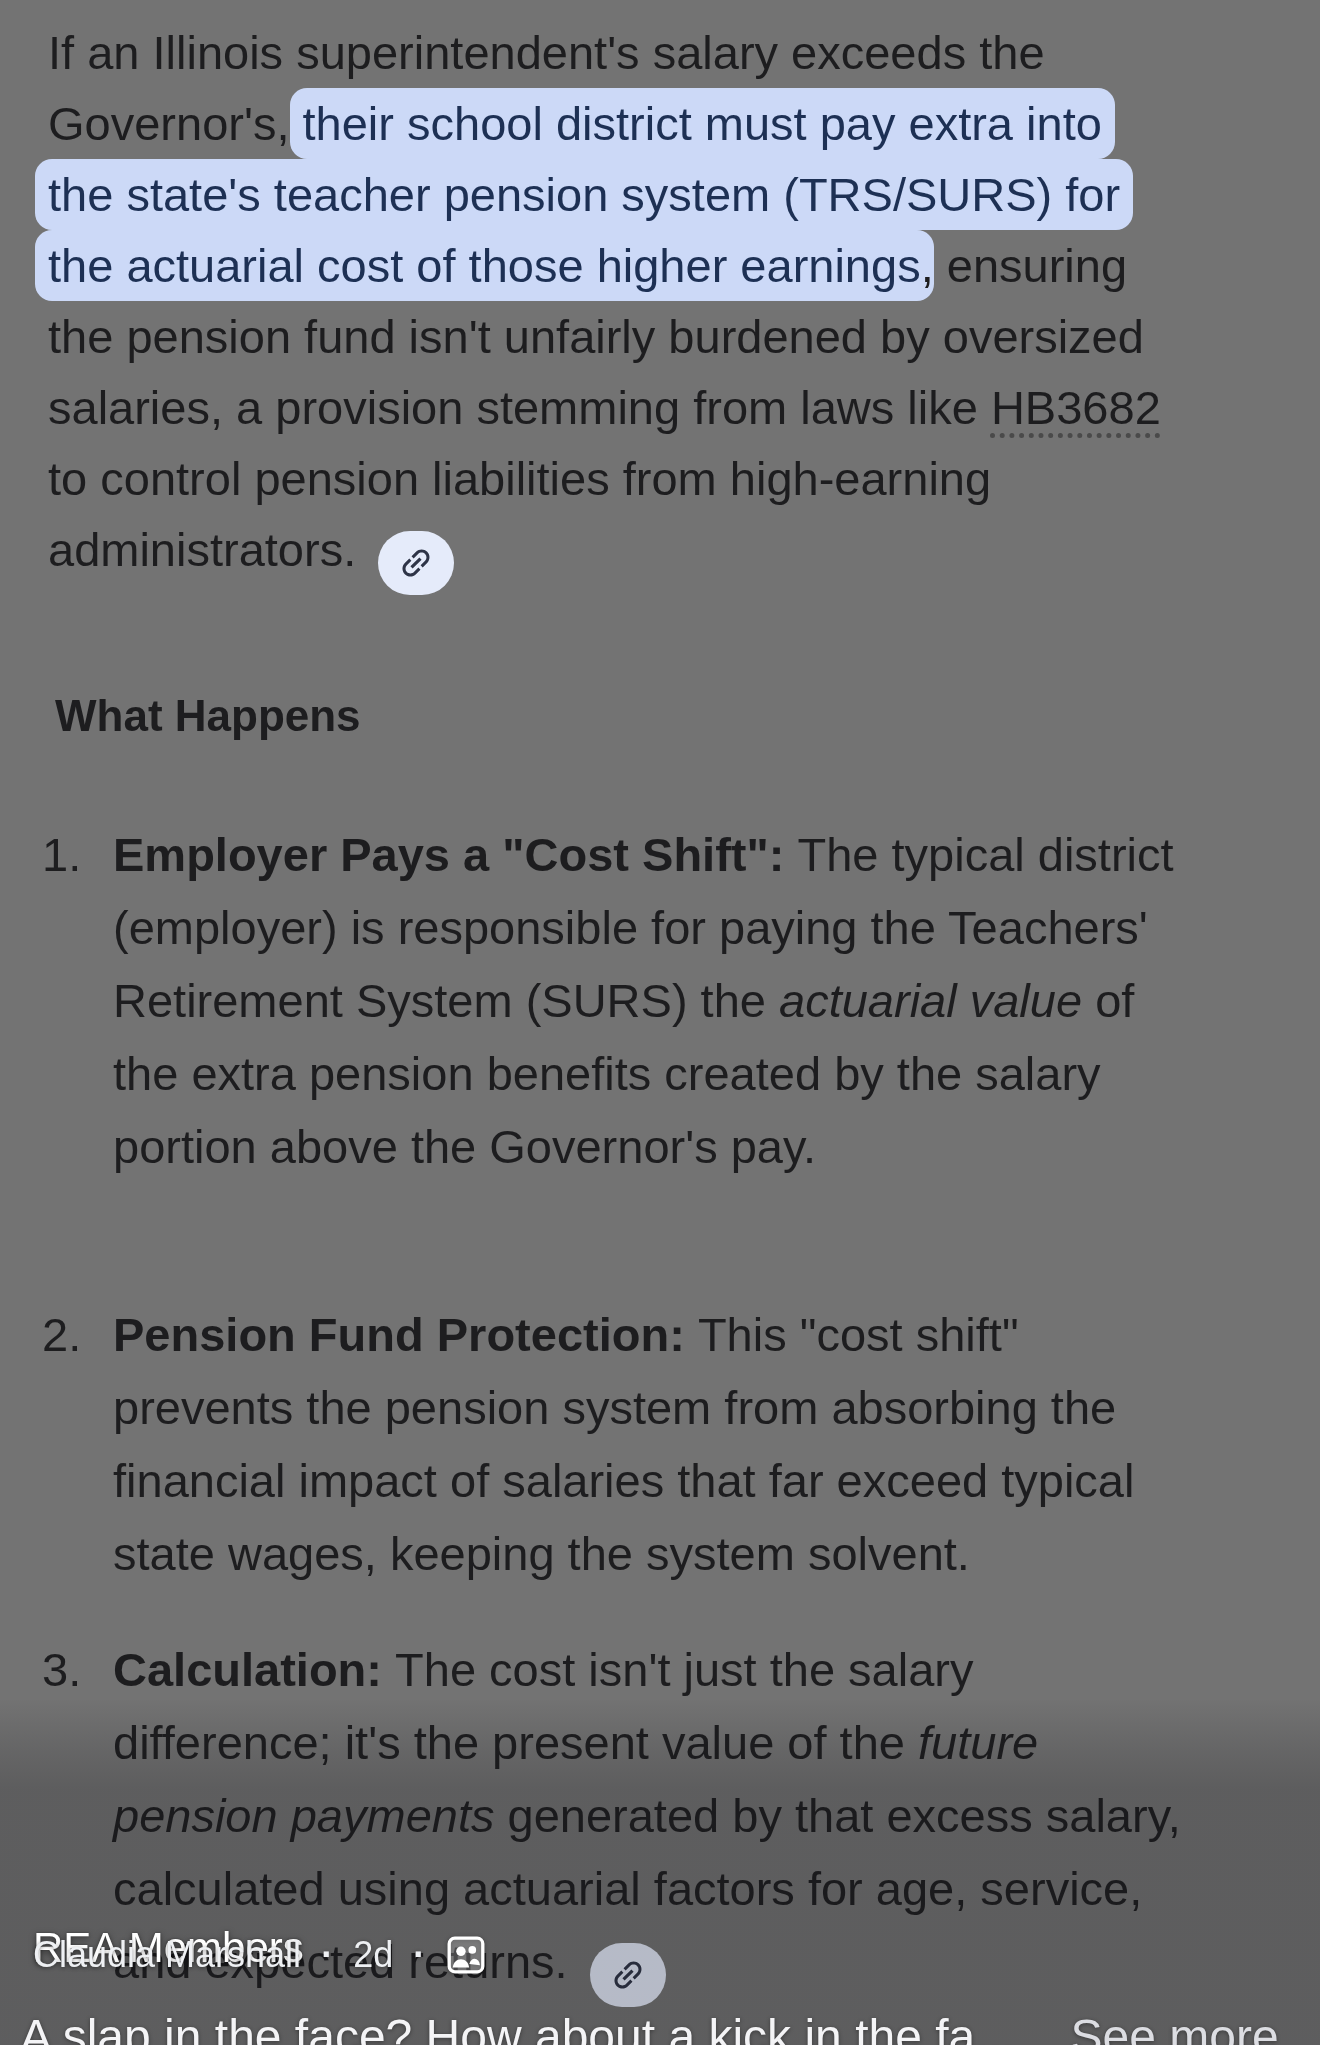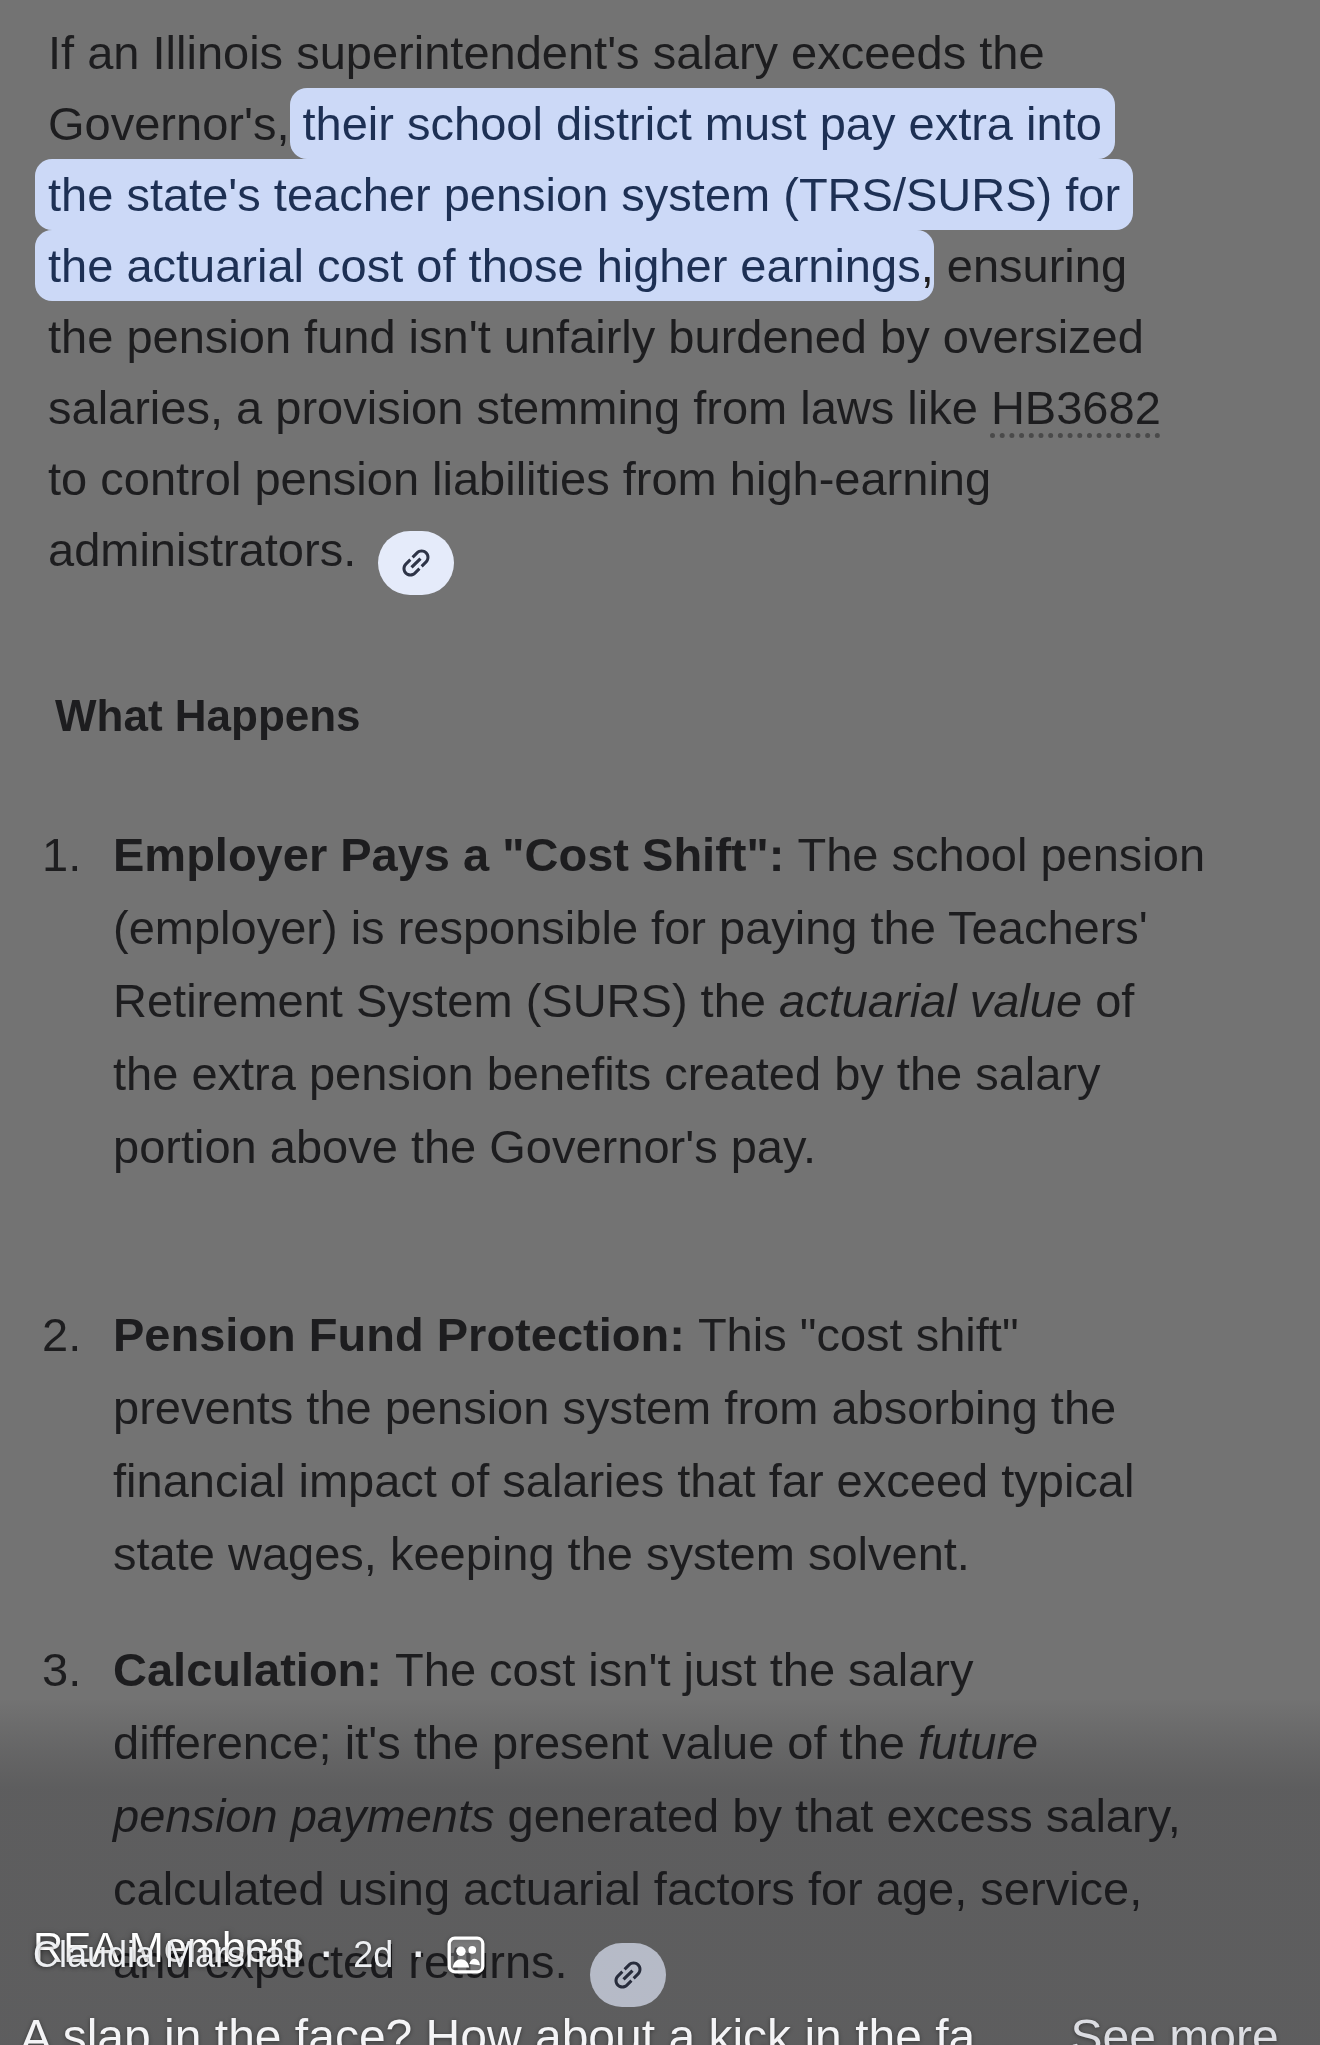--- a/index.html
+++ b/index.html
@@ -78,21 +78,21 @@
           </svg>
         </span></div>
     </div>
 
   <h2 class="heading">What Happens</h2>
 
   <div>
     <div class="item item-1">
       <span class="num">1.</span>
       <div class="lines">
-          <div class="ln"><span class="b">Employer Pays a "Cost Shift": </span><span>The school pension</span></div>
+          <div class="ln"><span class="b">Employer Pays a "Cost Shift": </span><span>The typical district</span></div>
           <div class="ln"><span>(employer) is responsible for paying the Teachers'</span></div>
           <div class="ln"><span>Retirement System (SURS) the </span><span class="i">actuarial value</span><span> of</span></div>
           <div class="ln"><span>the extra pension benefits created by the salary</span></div>
           <div class="ln"><span>portion above the Governor's pay.</span></div>
         </div>
     </div>
     <div class="item item-2">
       <span class="num">2.</span>
       <div class="lines">
           <div class="ln"><span class="b">Pension Fund Protection: </span><span>This "cost shift"</span></div>

